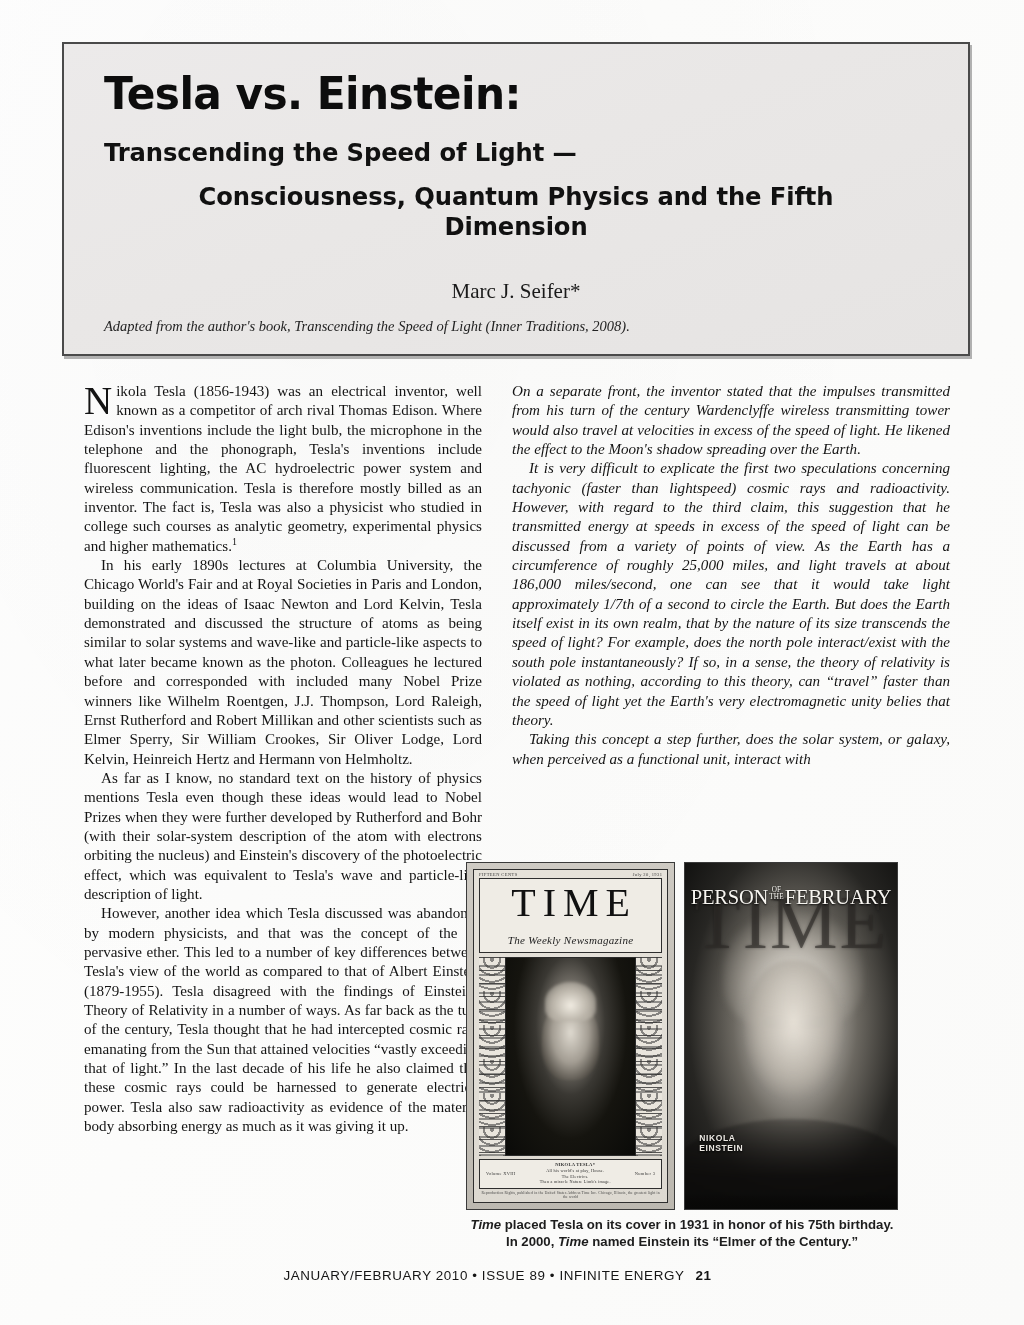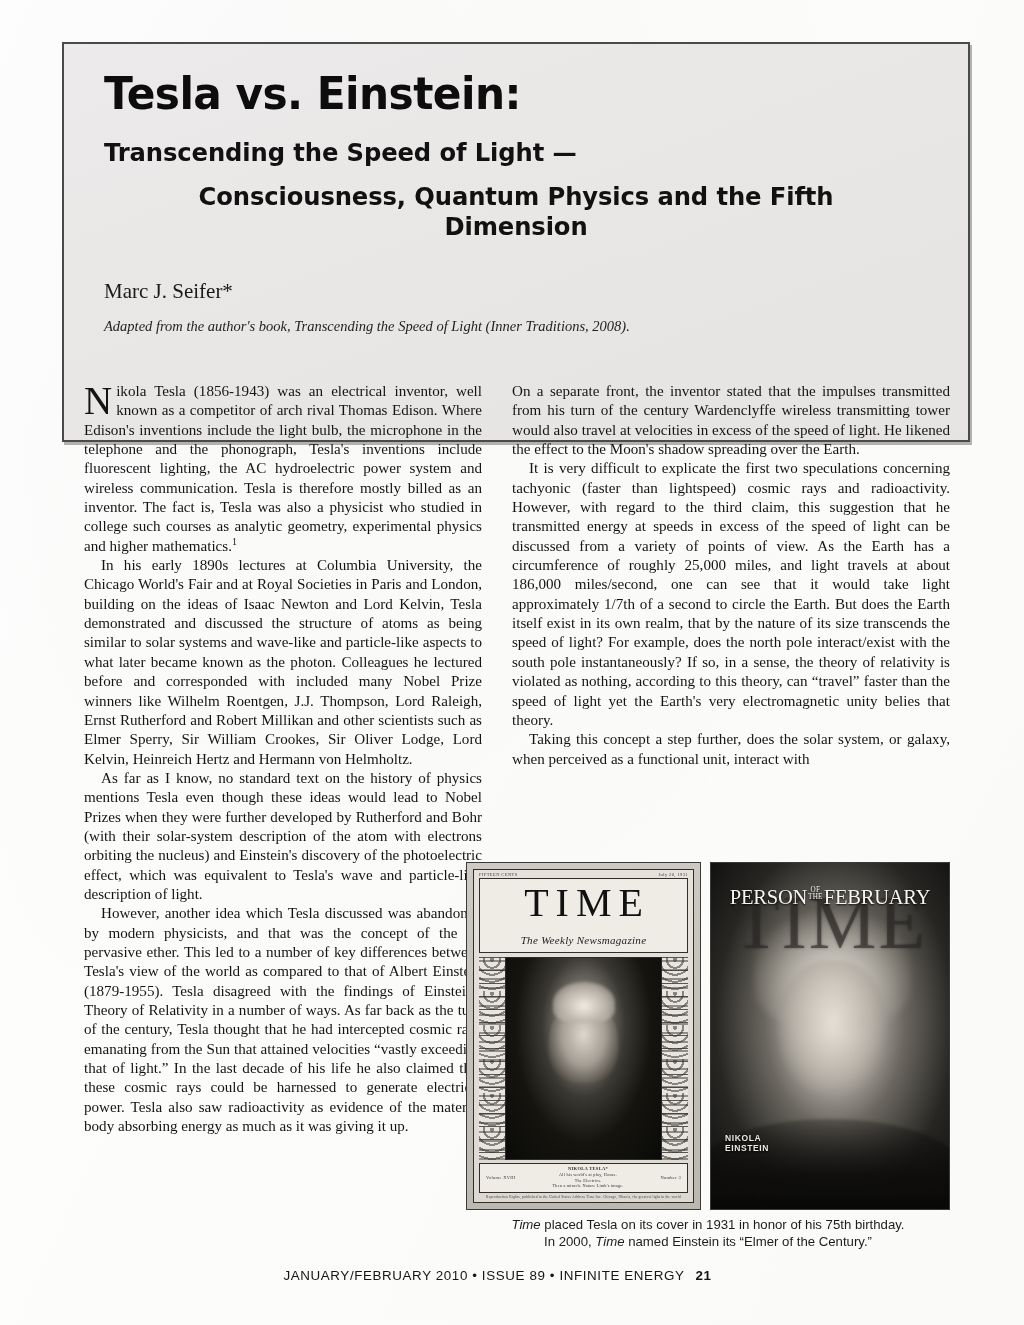--- a/index.html
+++ b/index.html
@@ -24,21 +24,21 @@
       radial-gradient(ellipse at 30% 20%, rgba(0,0,0,0.015) 0%, rgba(0,0,0,0) 60%),
       linear-gradient(115deg, #fefefe 0%, #fcfcfb 40%, #fafaf9 100%);
   }
 
   
   .header-box {
     position: absolute;
     left: 62px;
     top: 42px;
     width: 908px;
-    height: 400px;
+    height: 314px;
     box-sizing: border-box;
     border: 2px solid #4a4a4a;
     background: linear-gradient(160deg, #eceaea 0%, #e9e7e6 45%, #e6e4e3 100%);
     box-shadow: 2px 3px 0 rgba(40,40,40,0.35);
     padding: 22px 40px 0 40px;
   }
   .title-main {
     font-family: "DejaVu Sans", sans-serif;
     font-weight: bold;
     font-size: 45px;
@@ -67,20 +67,21 @@
     font-size: 25.5px;
     letter-spacing: -0.1px;
     color: #111;
     margin: 14px 0 0 0;
     text-align: center;
     transform: scaleX(0.95);
   }
   .author {
     font-family: "Liberation Serif", serif;
     font-size: 21px;
+    text-align: center;
     margin: 38px 0 0 0;
     color: #1a1a1a;
   }
   .adapted {
     font-family: "Liberation Serif", serif;
     font-style: italic;
     font-size: 14.5px;
     text-align: left;
     margin: 14px 0 0 0;
     color: #222;
@@ -94,39 +95,39 @@
     line-height: 19.35px;
     text-align: justify;
     color: #141414;
     font-family: "Liberation Serif", serif;
     hyphens: auto;
   }
   .col p { margin: 0; text-indent: 17px; }
   .col p.first { text-indent: 0; }
 
   #col-left  { left: 68px;  width: 398px; margin-left: 16px; }
-  #col-right { left: 512px; width: 438px; }
+  #col-right { left: 512px; width: 438px; font-style: italic; }
 
   .dropcap::first-letter {
     float: left;
     font-size: 39px;
     line-height: 33px;
     padding: 2px 4px 0 0;
     font-family: "Liberation Serif", serif;
     font-weight: normal;
   }
   .sup { font-size: 10px; vertical-align: super; line-height: 0; }
   .ital { font-style: italic; }
 
   
   .figure {
     position: absolute;
     left: 466px;
     top: 862px;
-    width: 484px;
+    width: 432px;
   }
   .covers {
     display: flex;
     gap: 9px;
     height: 348px;
   }
   .cover {
     position: relative;
     overflow: hidden;
     border: 1px solid #3a3a3a;
@@ -353,20 +354,21 @@
     background: linear-gradient(180deg, rgba(10,10,9,0) 0%, rgba(8,8,7,0.9) 70%);
   }
 
   .fig-caption {
     margin-top: 6px;
     font-family: "Liberation Sans", sans-serif;
     font-size: 13.2px;
     line-height: 17px;
     text-align: center;
     color: #1d1d1d;
+    font-weight: bold;
   }
   .fig-caption .ital { font-style: italic; }
 
   
   .footer {
     position: absolute;
     left: 0; right: 0;
     top: 1268px;
     text-align: center;
     padding-right: 54px;

